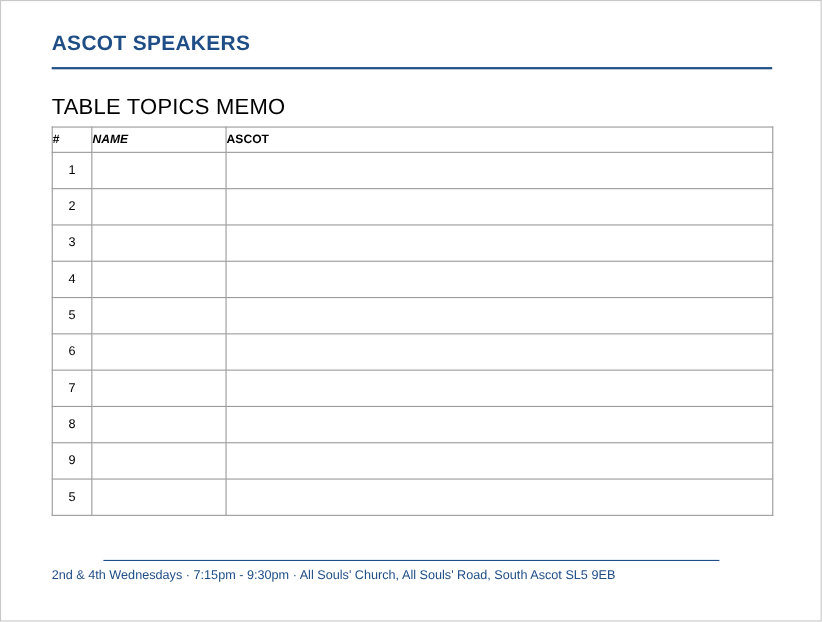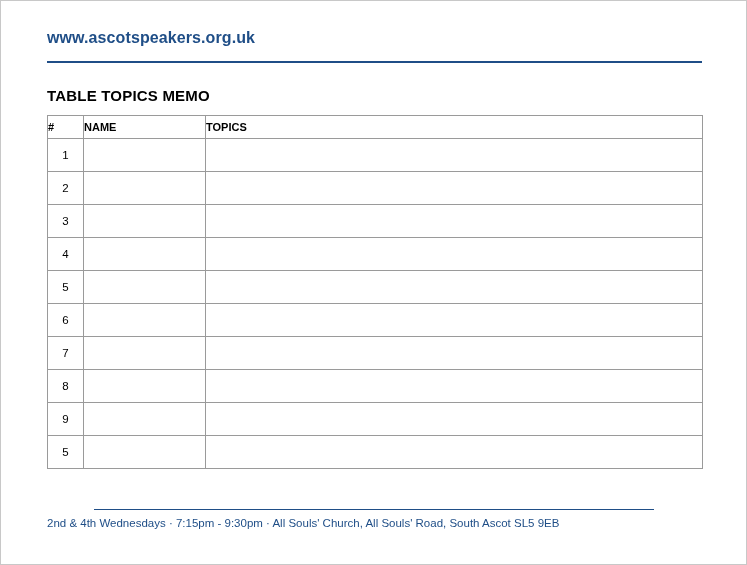--- a/index.html
+++ b/index.html
@@ -48,22 +48,22 @@
     left: 46px;
     top: 60px;
     width: 655px;
     height: 2px;
     background: #1f4e87;
   }
   .doc-title {
     position: absolute;
     left: 46px;
     top: 86px;
-    font-size: 15px;
-    font-weight: bold;
+    font-size: 20px;
+    font-weight: normal;
     color: #000000;
     letter-spacing: 0.2px;
   }
   table.memo {
     position: absolute;
     left: 46px;
     top: 114px;
     width: 655px;
     border-collapse: collapse;
     table-layout: fixed;
@@ -82,21 +82,21 @@
     height: 22px;
     color: #000000;
   }
   col.c-num { width: 36px; }
   col.c-name { width: 122px; }
   col.c-topic { width: 497px; }
   th.h-num {
     text-align: center;
     padding-right: 2px;
   }
-  th.h-name { padding-left: 6px; }
+  th.h-name { padding-left: 6px; font-style: italic; }
   th.h-topic { padding-left: 6px; }
   td.num {
     text-align: center;
     font-size: 11.5px;
     color: #000000;
   }
   td.name, td.topic {
     padding-left: 6px;
     font-size: 11.5px;
   }
@@ -117,38 +117,38 @@
     font-size: 11.5px;
     color: #1f4e87;
   }
 </style>
 </head>
 <body>
 
 <div class="page">
 
   <div class="header">
-    <div class="website">www.ascotspeakers.org.uk</div>
+    <div class="brand">ASCOT SPEAKERS</div>
   </div>
 
   <div class="header-rule"></div>
 
   <div class="doc-title">TABLE TOPICS MEMO</div>
 
   <table class="memo">
     <colgroup>
       <col class="c-num">
       <col class="c-name">
       <col class="c-topic">
     </colgroup>
     <thead>
       <tr>
         <th class="h-num">#</th>
         <th class="h-name">NAME</th>
-        <th class="h-topic">TOPICS</th>
+        <th class="h-topic">ASCOT</th>
       </tr>
     </thead>
     <tbody>
       <tr>
         <td class="num">1</td>
         <td class="name"></td>
         <td class="topic"></td>
       </tr>
       <tr>
         <td class="num">2</td>

